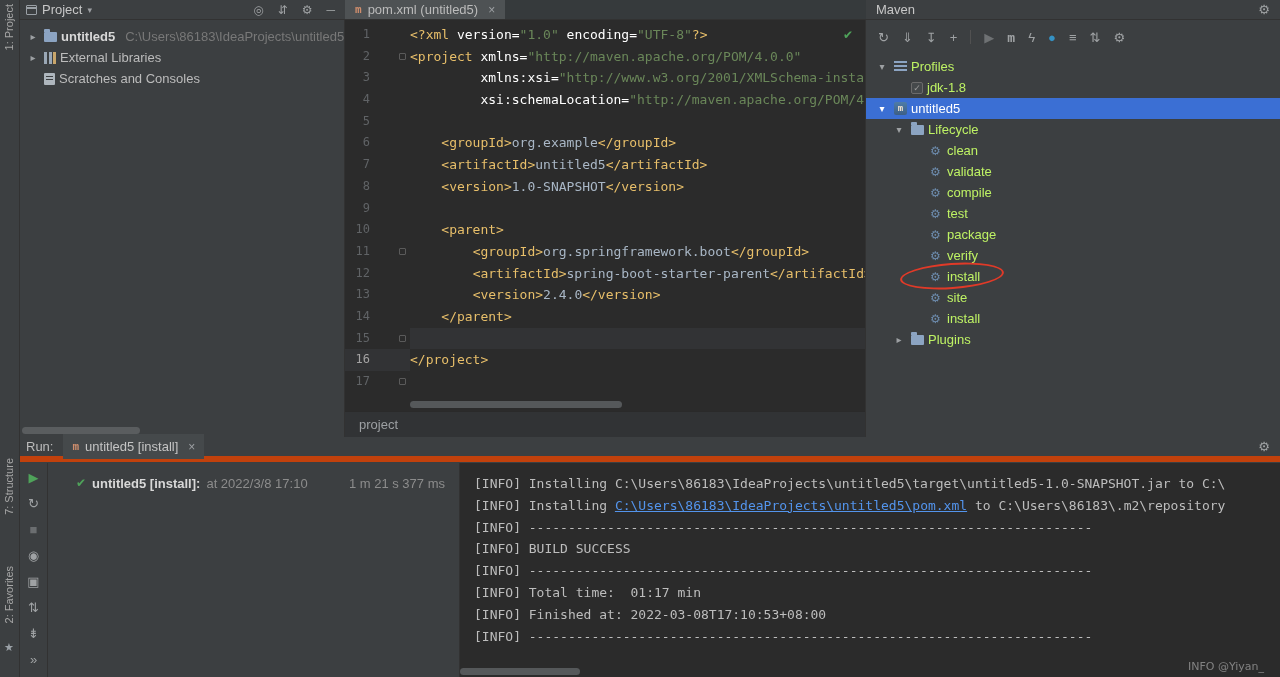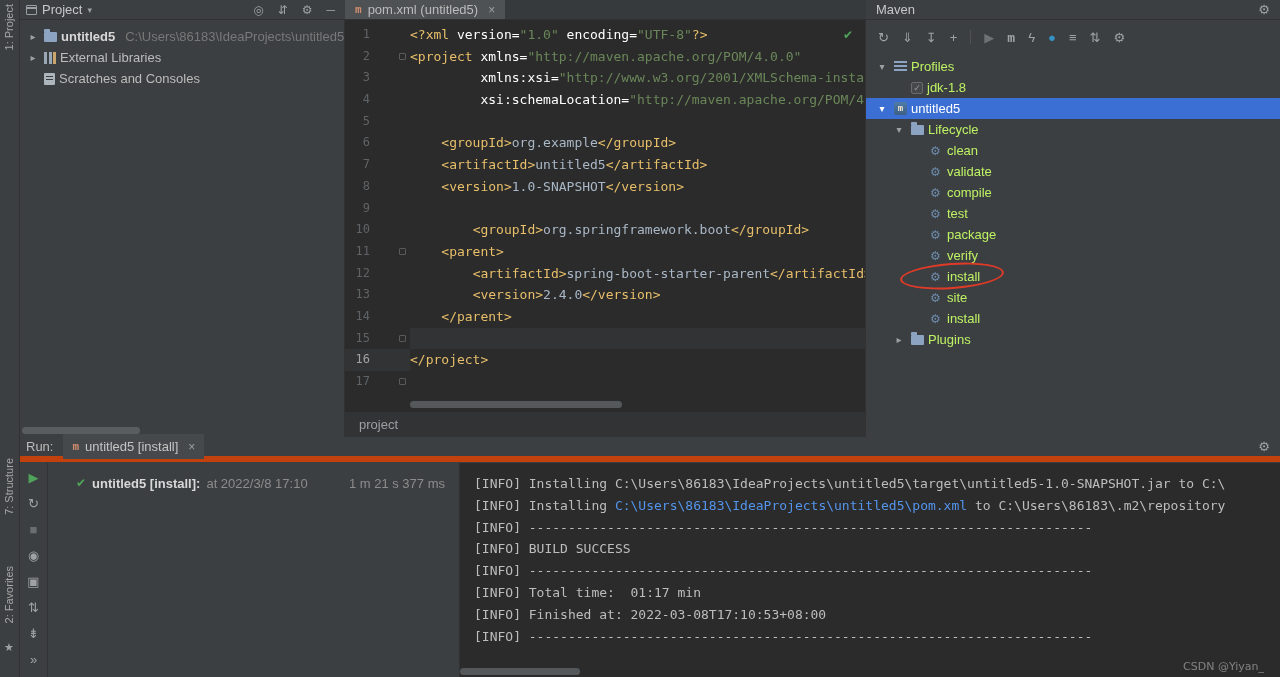--- a/index.html
+++ b/index.html
@@ -96,21 +96,21 @@
   .rtool.green{color:#4fa35a}
   .rtool.muted{color:#6b6e70}
   .rtree{width:412px;min-width:412px;border-right:1px solid #323232;padding-top:10px}
   .status-row{display:flex;align-items:center;gap:6px;padding:0 14px 0 28px;height:20px;white-space:nowrap}
   .st-check{color:#4fa35a;font-size:12px}
   .st-name{color:#d8d8d8;font-weight:bold}
   .st-time{color:#8c8c8c}
   .st-dur{margin-left:auto;color:#8c8c8c}
   #console{flex:1;background:#2b2b2b;position:relative;padding:10px 0 0 14px;overflow:hidden;font-family:"DejaVu Sans Mono",monospace;font-size:13px}
   .con-line{height:21.8px;line-height:21.8px;white-space:pre;color:#bdbdbd;overflow:hidden}
-  .con-link{color:#5394ec;}
+  .con-link{color:#5394ec;text-decoration:underline}
   .con-thumb{position:absolute;left:0;bottom:2px;width:120px;height:7px;background:#55585a;border-radius:4px}
   .watermark{position:absolute;right:16px;bottom:4px;color:rgba(200,200,200,.55);font-size:11px;font-family:"DejaVu Sans",sans-serif}
 </style>
 </head>
 <body>
 
 <div class="app">
 
   <div class="stripe">
     <span class="vlabel" style="top:4px">1: Project</span>
@@ -191,22 +191,22 @@
       <div id="code">
           <div class="code-row"><span class="tk-tag">&lt;?xml </span><span class="tk-attr">version=</span><span class="tk-str">"1.0"</span><span class="tk-attr"> encoding=</span><span class="tk-str">"UTF-8"</span><span class="tk-tag">?&gt;</span></div>
           <div class="code-row"><span class="tk-tag">&lt;project </span><span class="tk-attr">xmlns=</span><span class="tk-str">"http://maven.apache.org/POM/4.0.0"</span></div>
           <div class="code-row"><span class="tk-plain">         </span><span class="tk-attr">xmlns:xsi=</span><span class="tk-str">"http://www.w3.org/2001/XMLSchema-instance"</span></div>
           <div class="code-row"><span class="tk-plain">         </span><span class="tk-attr">xsi:schemaLocation=</span><span class="tk-str">"http://maven.apache.org/POM/4.0.0 http://maven.apache.org/xsd/maven-4.0.0.xsd"</span></div>
           <div class="code-row"></div>
           <div class="code-row"><span class="tk-plain">    </span><span class="tk-tag">&lt;groupId&gt;</span><span class="tk-text">org.example</span><span class="tk-tag">&lt;/groupId&gt;</span></div>
           <div class="code-row"><span class="tk-plain">    </span><span class="tk-tag">&lt;artifactId&gt;</span><span class="tk-text">untitled5</span><span class="tk-tag">&lt;/artifactId&gt;</span></div>
           <div class="code-row"><span class="tk-plain">    </span><span class="tk-tag">&lt;version&gt;</span><span class="tk-text">1.0-SNAPSHOT</span><span class="tk-tag">&lt;/version&gt;</span></div>
           <div class="code-row"></div>
+          <div class="code-row"><span class="tk-plain">    </span><span class="tk-tag">&lt;parent&gt;</span></div>
           <div class="code-row"><span class="tk-plain">        </span><span class="tk-tag">&lt;groupId&gt;</span><span class="tk-text">org.springframework.boot</span><span class="tk-tag">&lt;/groupId&gt;</span></div>
-          <div class="code-row"><span class="tk-plain">    </span><span class="tk-tag">&lt;parent&gt;</span></div>
           <div class="code-row"><span class="tk-plain">        </span><span class="tk-tag">&lt;artifactId&gt;</span><span class="tk-text">spring-boot-starter-parent</span><span class="tk-tag">&lt;/artifactId&gt;</span></div>
           <div class="code-row"><span class="tk-plain">        </span><span class="tk-tag">&lt;version&gt;</span><span class="tk-text">2.4.0</span><span class="tk-tag">&lt;/version&gt;</span></div>
           <div class="code-row"><span class="tk-plain">    </span><span class="tk-tag">&lt;/parent&gt;</span></div>
           <div class="code-row cur"></div>
           <div class="code-row"><span class="tk-tag">&lt;/project&gt;</span></div>
         </div>
       <span class="editor-check">✔</span>
       <div class="editor-hthumb"></div>
       <div class="crumbs"><span>project</span></div>
     </div>
@@ -339,14 +339,14 @@
           <div class="con-line"><span>[INFO] ------------------------------------------------------------------------</span></div>
           <div class="con-line"><span>[INFO] BUILD SUCCESS</span></div>
           <div class="con-line"><span>[INFO] ------------------------------------------------------------------------</span></div>
           <div class="con-line"><span>[INFO] Total time:  01:17 min</span></div>
           <div class="con-line"><span>[INFO] Finished at: 2022-03-08T17:10:53+08:00</span></div>
           <div class="con-line"><span>[INFO] ------------------------------------------------------------------------</span></div>
         </div>
     </div>
   </div>
 
-  <div class="watermark">CSDN @Yiyan_</div>
+  <div class="watermark">INFO @Yiyan_</div>
 </div>
 
 </body></html>

